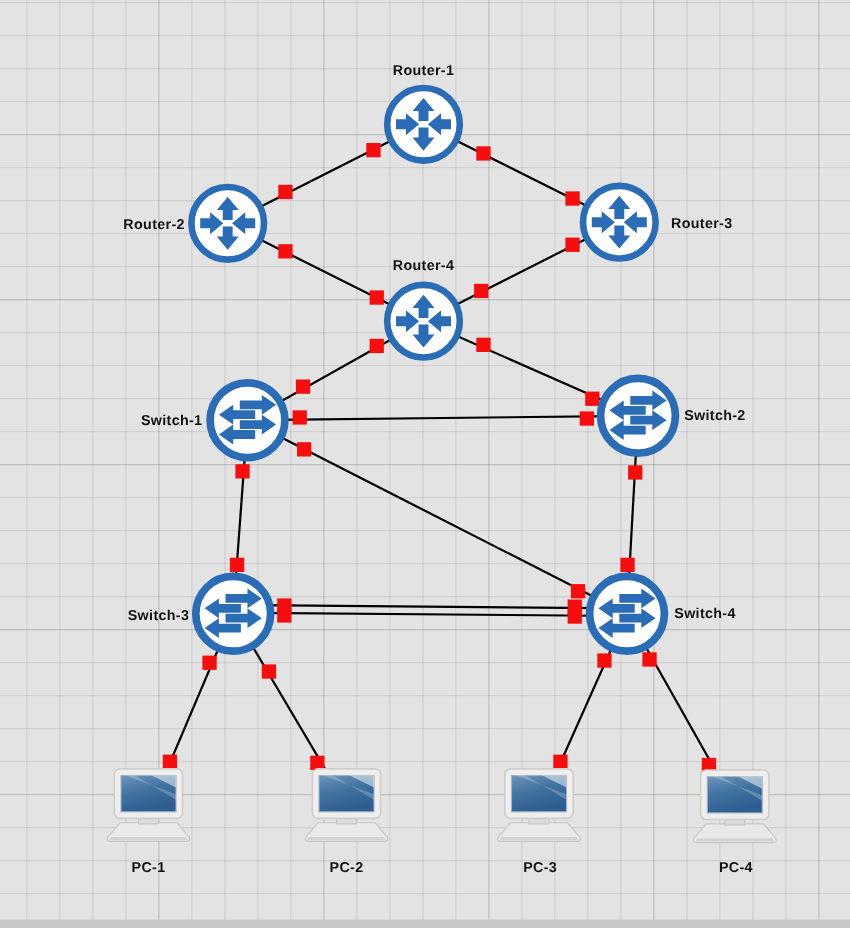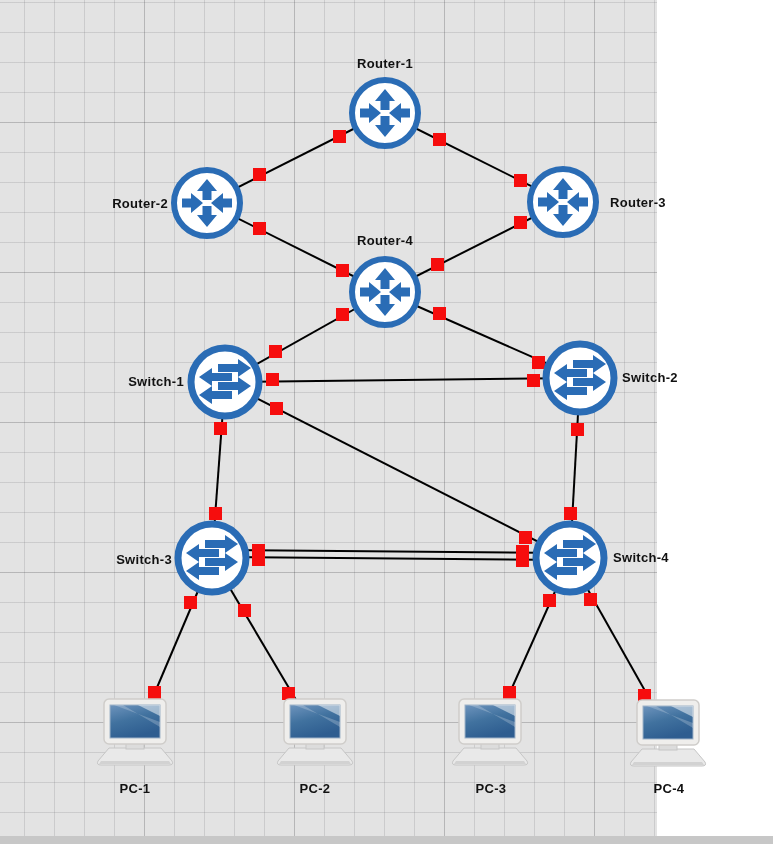--- a/index.html
+++ b/index.html
@@ -3,21 +3,21 @@
 <meta charset="utf-8">
 <style>
   html, body { margin: 0; padding: 0; }
   body {
     width: 773px; height: 844px;
     font-family: "Liberation Sans", sans-serif;
     overflow: hidden;
   }
   .canvas {
     position: relative;
-    width: 657px; height: 844px;
+    width: 773px; height: 844px;
     background-color: #e3e3e3;
     background-image:
       linear-gradient(to right, rgba(0,0,0,0.10) 1px, transparent 1px),
       linear-gradient(to bottom, rgba(0,0,0,0.10) 1px, transparent 1px),
       linear-gradient(to right, rgba(120,120,125,0.22) 1px, transparent 1px),
       linear-gradient(to bottom, rgba(120,120,125,0.22) 1px, transparent 1px);
     background-size: 150px 150px, 150px 150px, 30px 30px, 30px 30px;
     background-position: -6px -28px, -6px -28px, -6px 2px, -6px 2px;
   }
   .bottom-edge {

